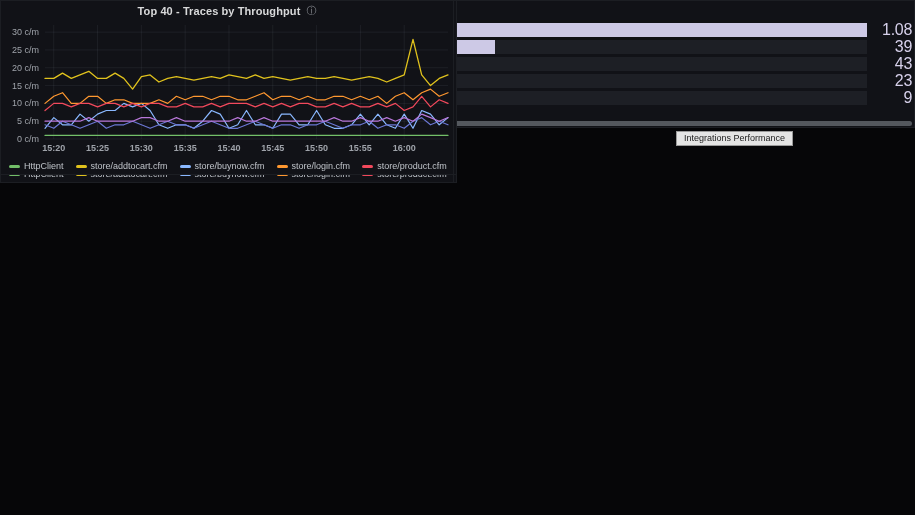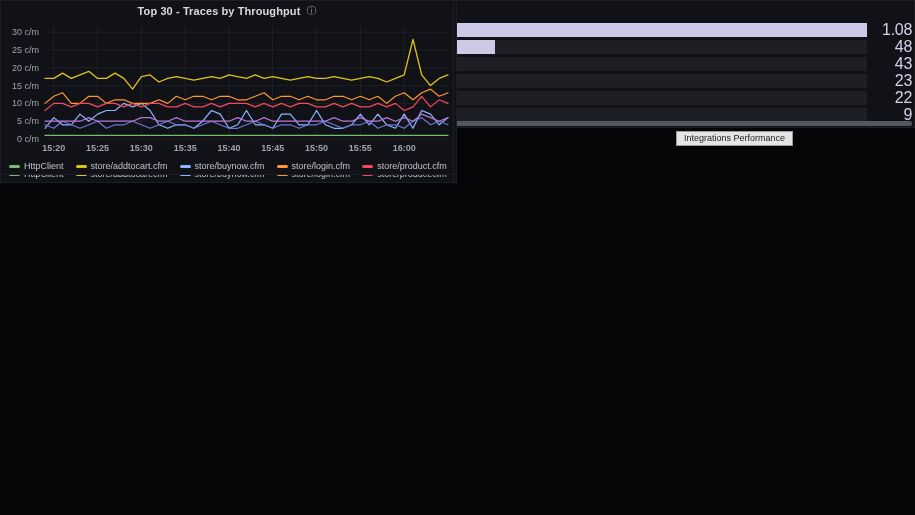--- a/index.html
+++ b/index.html
@@ -198,42 +198,35 @@
         <div class="tp-track">
           <div class="tp-fill" style="width: 100%; background: rgb(205, 201, 230);"></div>
         </div>
         <span class="tp-value">1.08</span>
       </div>
       <div class="tp-row">
         <span class="tp-label">store/product.cfm</span>
         <div class="tp-track">
           <div class="tp-fill" style="width: 54%; background: rgb(205, 201, 230);"></div>
         </div>
-        <span class="tp-value">48</span>
+        <span class="tp-value">39</span>
       </div>
       <div class="tp-row">
         <span class="tp-label">store/products.cfm</span>
         <div class="tp-track">
           <div class="tp-fill" style="width: 40%; background: rgb(205, 201, 230);"></div>
         </div>
         <span class="tp-value">43</span>
       </div>
       <div class="tp-row">
         <span class="tp-label">store/register.cfm</span>
         <div class="tp-track">
           <div class="tp-fill" style="width: 31%; background: rgb(205, 201, 230);"></div>
         </div>
         <span class="tp-value">23</span>
-      </div>
-      <div class="tp-row">
-        <span class="tp-label">store/buynow.cfm</span>
-        <div class="tp-track">
-          <div class="tp-fill" style="width: 20%; background: rgb(205, 201, 230);"></div>
-        </div>
-        <span class="tp-value">22</span>
       </div>
       <div class="tp-row">
         <span class="tp-label">HttpClient</span>
         <div class="tp-track">
           <div class="tp-fill" style="width: 6%; background: rgb(205, 201, 230);"></div>
         </div>
         <span class="tp-value">9</span>
       </div>
     </div>
   <div class="scrollbar"></div>
@@ -413,21 +406,21 @@
       </span>
       <span class="legend-item">
         <span class="sw" style="background: rgb(217, 191, 27);"></span>
         <span>store 500</span>
       </span>
     </div>
 </div>
 
 <div class="panel chart-panel" id="p4">
   <div class="p-head">
-    <span class="p-title">Top 30 - Traces by Throughput</span>
+    <span class="p-title">Top 40 - Traces by Throughput</span>
     <span class="info-icon">ⓘ</span>
   </div>
   <div class="plot"><svg width="452" height="139">
         <line x1="44" x2="447" y1="122" y2="122" stroke="rgba(204,210,220,0.07)" stroke-width="1"></line>
         <text x="38" y="125" text-anchor="end" fill="#9fa3aa" font-size="9">0 c/m</text>
         <line x1="44" x2="447" y1="104.1875" y2="104.1875" stroke="rgba(204,210,220,0.07)" stroke-width="1"></line>
         <text x="38" y="107.1875" text-anchor="end" fill="#9fa3aa" font-size="9">5 c/m</text>
         <line x1="44" x2="447" y1="86.375" y2="86.375" stroke="rgba(204,210,220,0.07)" stroke-width="1"></line>
         <text x="38" y="89.375" text-anchor="end" fill="#9fa3aa" font-size="9">10 c/m</text>
         <line x1="44" x2="447" y1="68.5625" y2="68.5625" stroke="rgba(204,210,220,0.07)" stroke-width="1"></line>

